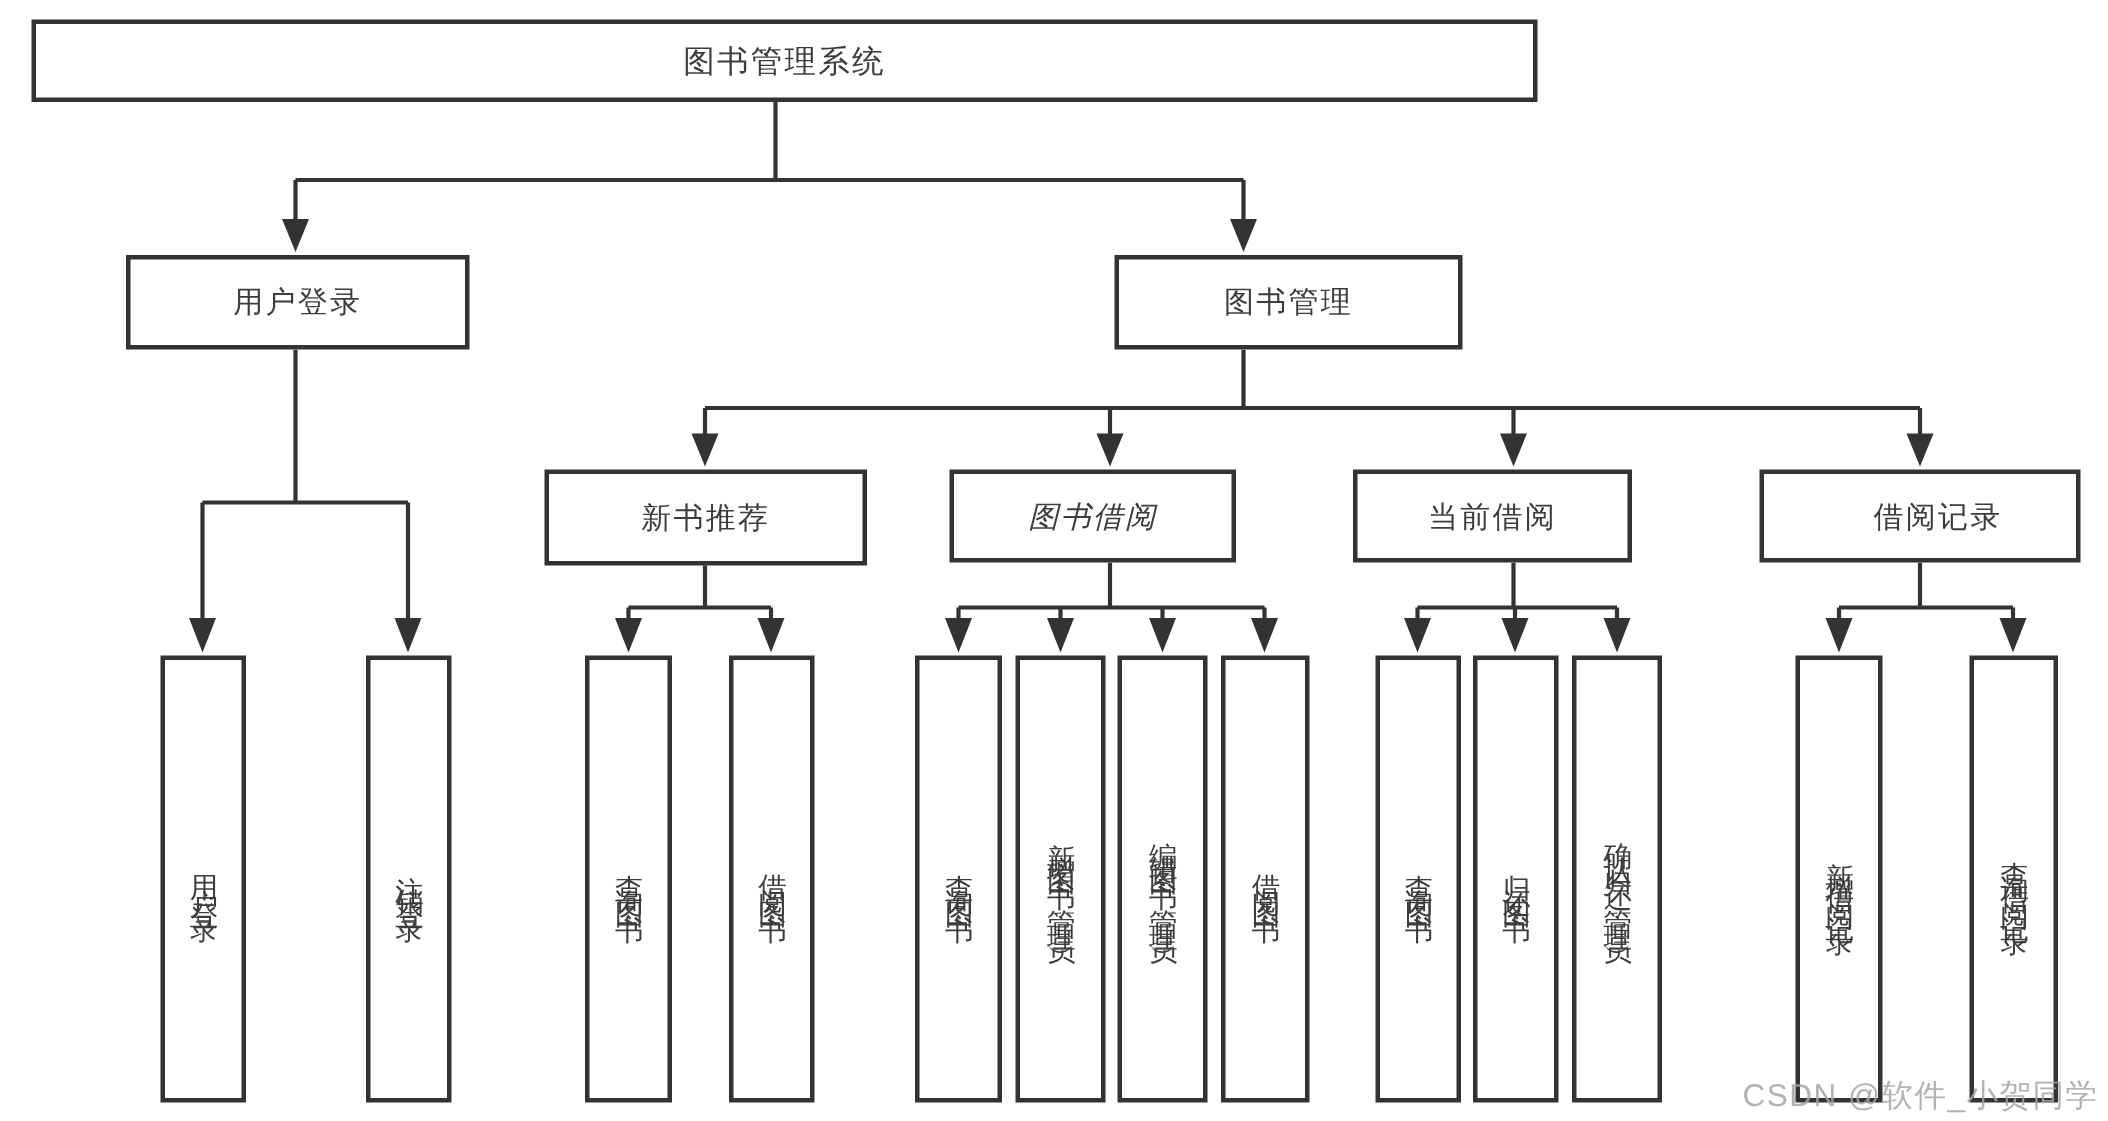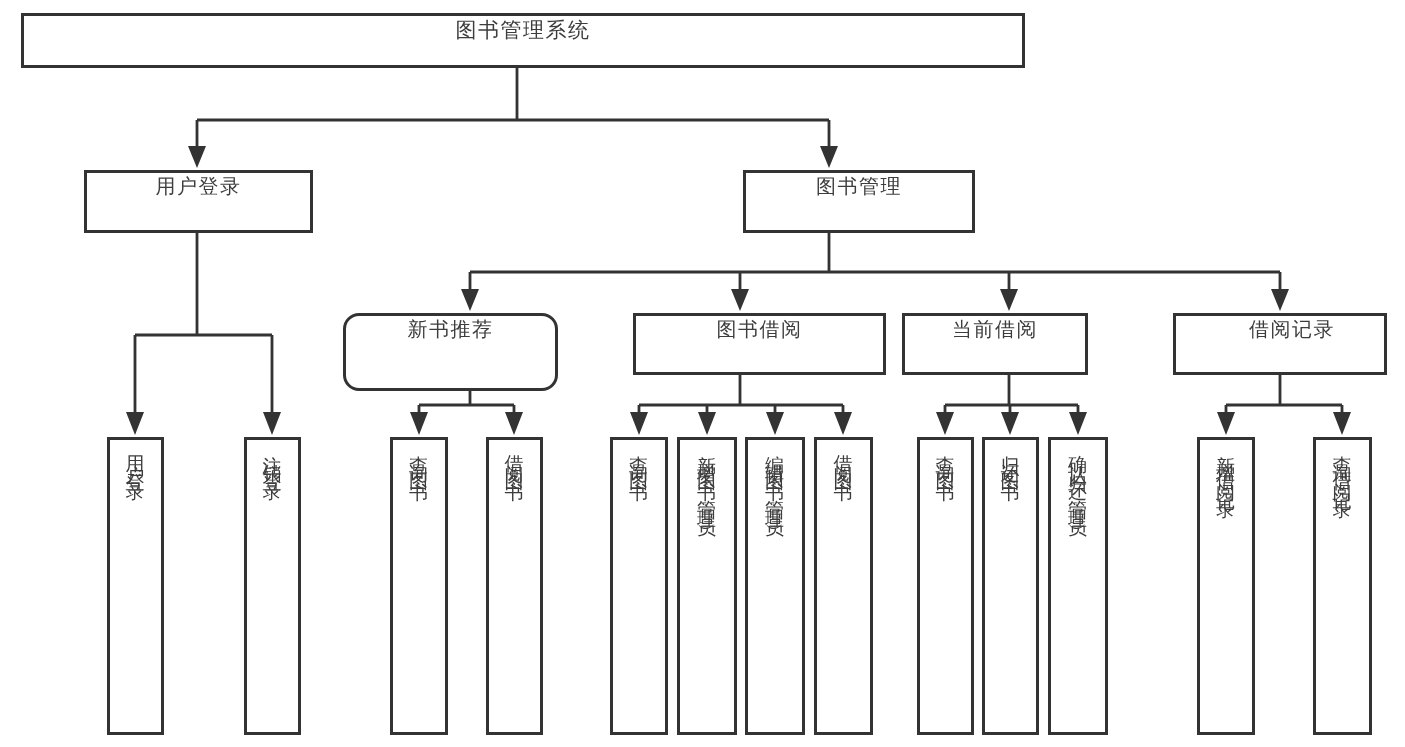--- a/index.html
+++ b/index.html
@@ -19,21 +19,21 @@
     left: 0; top: 0;
     width: 1405px;
     height: 747px;
   }
 
   .box {
     position: absolute;
     background: #ffffff;
     border: 3px solid #333333;
     display: flex;
-    align-items: flex-start;
+    align-items: center;
     justify-content: center;
     color: #3d3d3d;
     z-index: 2;
   }
 
   .h-label { font-size: 20px; letter-spacing: 1.5px; white-space: nowrap; }
   .root-box .h-label { font-size: 21px; }
 
   .v-box { top: 437px; height: 298px; }
   .v-label {
@@ -98,24 +98,24 @@
     <span class="h-label">图书管理系统</span>
   </div>
 
   <div class="box" style="left:84px; top:170px; width:229px; height:63px;">
     <span class="h-label">用户登录</span>
   </div>
   <div class="box" style="left:713px; top:170px; width:232px; height:63px;margin-left:30px;">
     <span class="h-label">图书管理</span>
   </div>
 
-  <div class="box" style="left:343px; top:313px; width:215px; height:78px;border-radius:16px;">
+  <div class="box" style="left:363px; top:313px; width:215px; height:64px;">
     <span class="h-label">新书推荐</span>
   </div>
-  <div class="box" style="left:633px; top:313px; width:253px; height:62px;">
+  <div class="box" style="left:633px; top:313px; width:191px; height:62px;font-style:italic;">
     <span class="h-label">图书借阅</span>
   </div>
   <div class="box" style="left:902px; top:313px; width:186px; height:62px;">
     <span class="h-label">当前借阅</span>
   </div>
   <div class="box" style="left:1173px; top:313px; width:214px; height:62px;padding-left:24px;">
     <span class="h-label">借阅记录</span>
   </div>
 
   <div class="box v-box" style="left:107px; width:57px;">
@@ -155,14 +155,15 @@
     <span class="v-label">确认归还（管理员）</span>
   </div>
 
   <div class="box v-box" style="left:1197px; width:58px;">
     <span class="v-label">新增借阅记录</span>
   </div>
   <div class="box v-box" style="left:1313px; width:59px;">
     <span class="v-label">查询借阅记录</span>
   </div>
 
+  <div class="watermark">CSDN @软件_小贺同学</div>
 
 </div>
 
 </body></html>

